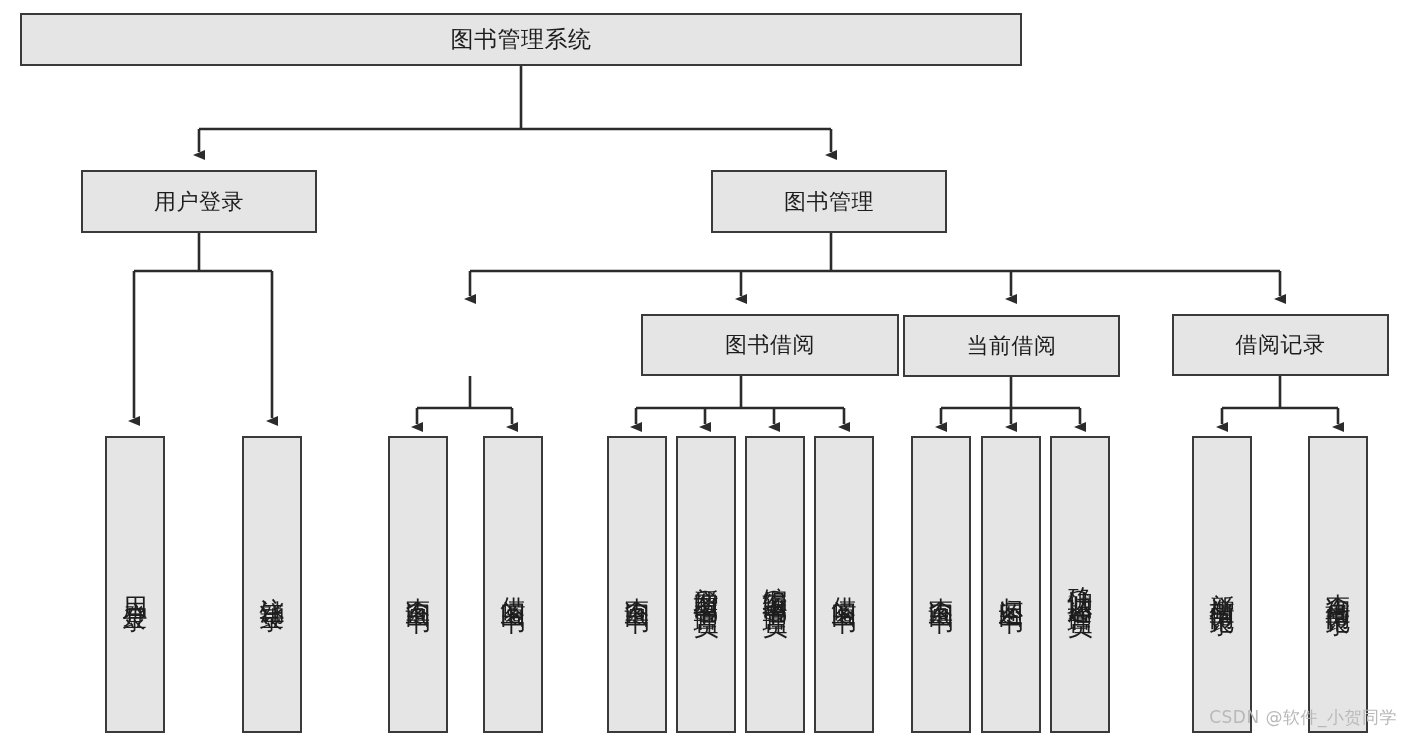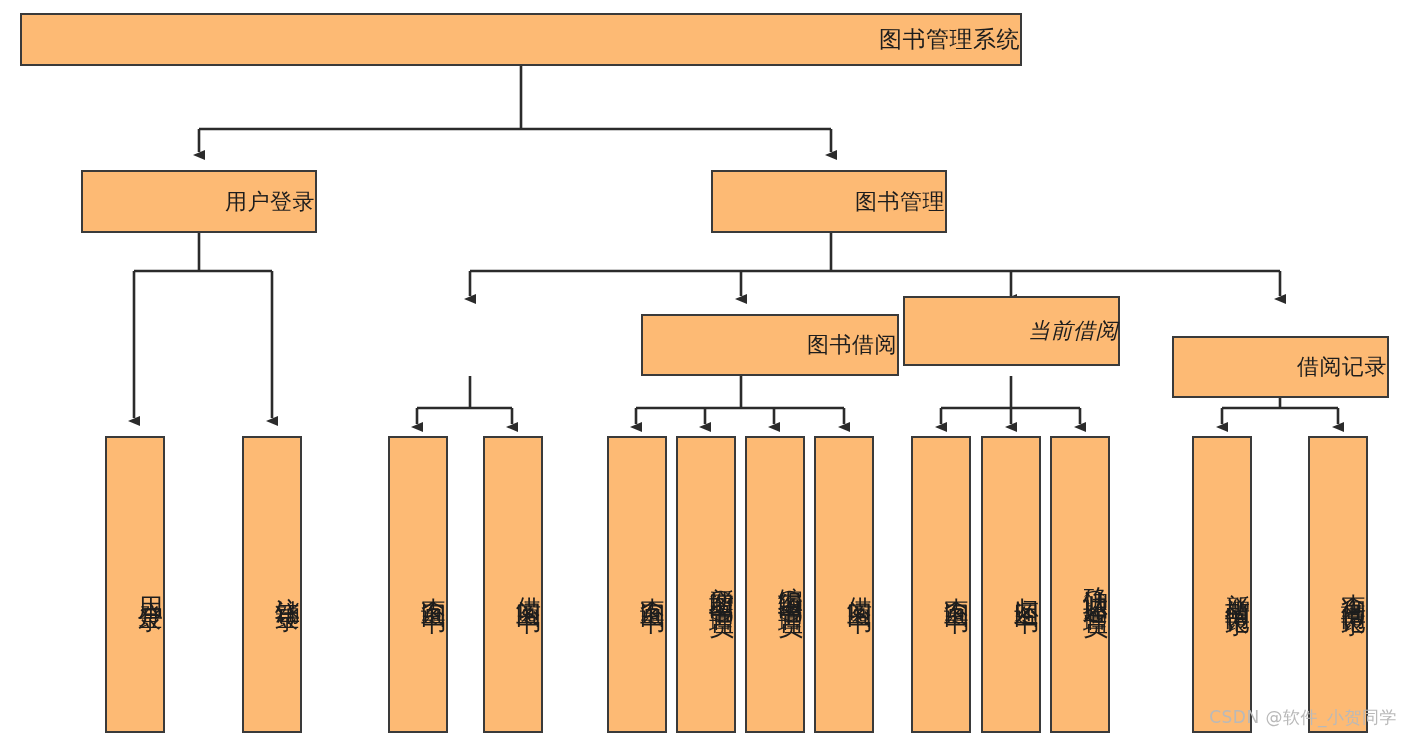--- a/index.html
+++ b/index.html
@@ -16,25 +16,25 @@
   }
   svg#wires{
     position:absolute;
     left:0; top:0;
     width:1405px; height:747px;
     pointer-events:none;
   }
   .node{
     position:absolute;
     box-sizing:border-box;
-    background:#fdba74;
+    background:#e5e5e5;
     border:2px solid #3a3a3a;
     display:flex;
     align-items:center;
-    justify-content:flex-end;
+    justify-content:center;
     color:#1d1d1d;
   }
   .node.root{ }
   .node .lbl{
     display:block;
     line-height:1.18;
     letter-spacing:0.5px;
     white-space:nowrap;
   }
   .node.horiz .lbl{
@@ -128,24 +128,24 @@
   <div class="node horiz" style="left:81px; top:170px; width:236px; height:63px;">
     <span class="lbl">用户登录</span>
   </div>
   <div class="node horiz" style="left:711px; top:170px; width:236px; height:63px;">
     <span class="lbl">图书管理</span>
   </div>
 
   <div class="node horiz" style="left:633px; top:314px; width:258px; height:62px;margin-left:8px;">
     <span class="lbl">图书借阅</span>
   </div>
-  <div class="node horiz" style="left:903px; top:296px; width:217px; height:70px;font-style:italic;">
+  <div class="node horiz" style="left:903px; top:315px; width:217px; height:62px;">
     <span class="lbl">当前借阅</span>
   </div>
-  <div class="node horiz" style="left:1172px; top:314px; width:217px; height:62px;margin-top:22px;">
+  <div class="node horiz" style="left:1172px; top:314px; width:217px; height:62px;">
     <span class="lbl">借阅记录</span>
   </div>
 
   <div class="node vert" style="left:105px; top:436px; width:60px; height:297px;">
     <span class="lbl">用户登录</span>
   </div>
   <div class="node vert" style="left:242px; top:436px; width:60px; height:297px;">
     <span class="lbl">注销登录</span>
   </div>
 

